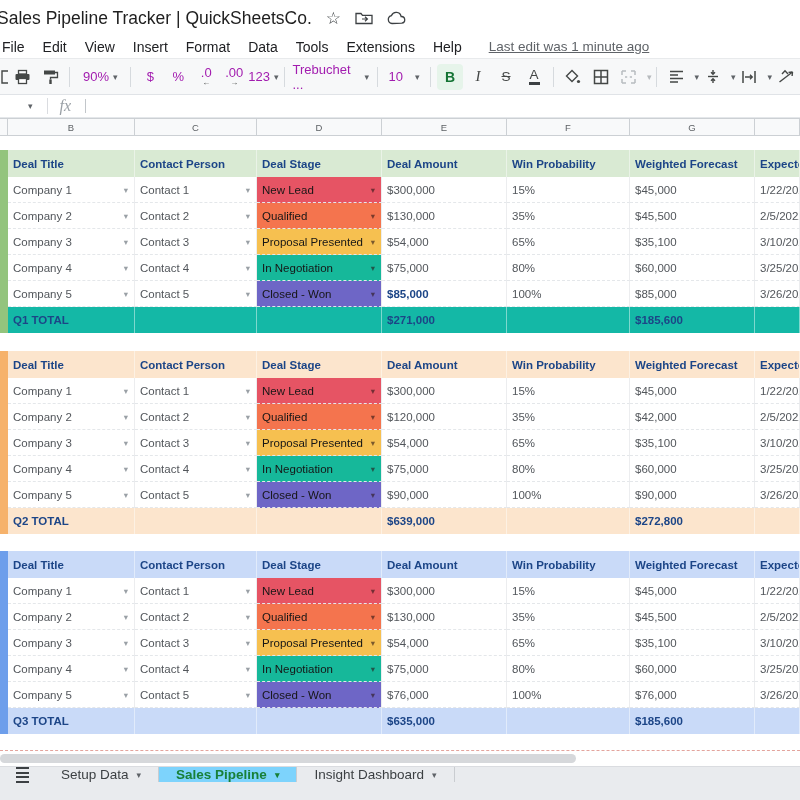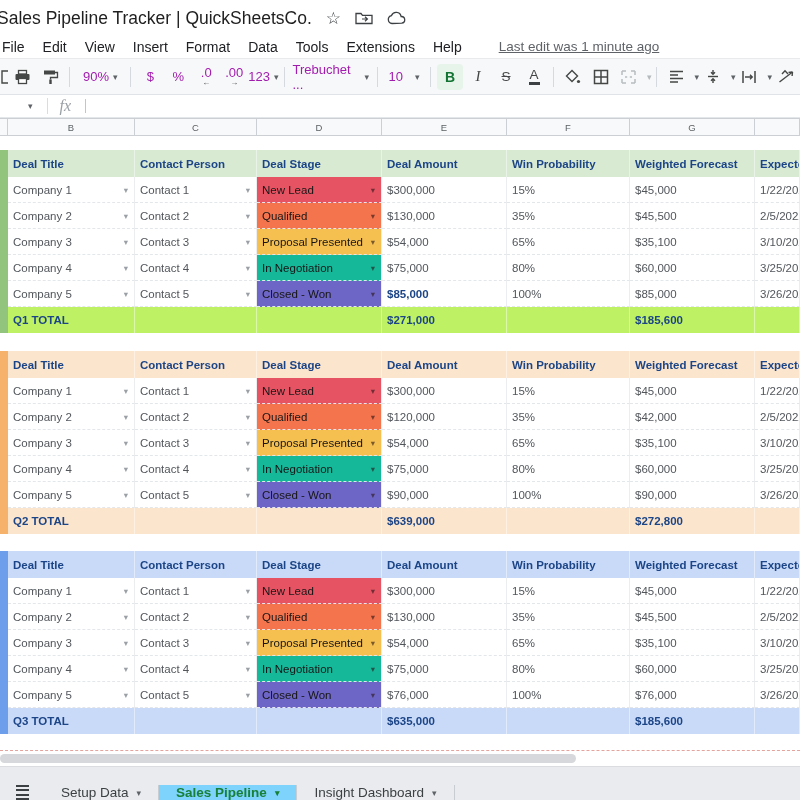--- a/index.html
+++ b/index.html
@@ -11,21 +11,21 @@
   
   .titlebar { left:0; top:0; width:800px; height:36px; display:flex; align-items:center; }
   .doc-title { font-size:17.5px; color:#1f1f1f; margin-left:-3px; white-space:nowrap; }
   .tb-ico { margin-left:14px; color:#3c4043; display:flex; align-items:center; }
   .star-glyph { font-size:17px; line-height:1; }
 
   
   .menubar { left:0; top:35px; width:800px; height:23px; display:flex; align-items:center;
     font-size:14px; color:#202124; margin-left:-7px; }
   .menu-item { padding:0 9px; cursor:default; white-space:nowrap; }
-  .last-edit { margin-left:28px; color:#5f6368; text-decoration:underline; font-size:13.5px; white-space:nowrap; }
+  .last-edit { margin-left:18px; color:#5f6368; text-decoration:underline; font-size:13.5px; white-space:nowrap; }
 
   
   .toolbar { left:0; top:58px; width:800px; height:37px; background:#f7f8f9;
     border-top:1px solid #e8eaec; border-bottom:1px solid #e0e3e7;
     display:flex; align-items:center; font-size:13px; color:#444746; }
   .t-ico { display:flex; align-items:center; justify-content:center; height:26px; min-width:26px;
     border-radius:4px; margin:0 1px; }
   .t-divider { width:1px; height:20px; background:#d6dade; margin:0 5px; }
   .t-label { font-size:13px; color:#a21caf; }
   .caret { font-size:9px; color:#5f6368; margin-left:4px; }
@@ -69,21 +69,21 @@
   .dd { font-size:8.5px; color:#9aa0a6; margin-right:6px; }
   .stage-cell { color:#161616; }
   .stage-cell .dd { color:rgba(40,20,20,0.6); }
   .navy-bold { color:#1c4587 !important; font-weight:700; }
 
   
   .pagebreak { left:0; top:750px; width:800px; height:0; border-top:1px dashed #e3a49d; }
   .hscroll-track { left:0; top:754px; width:800px; height:10px; background:#fff; }
   .hscroll-thumb { position:absolute; left:0; top:0; width:72%; height:9px; background:#d6d8db; border-radius:5px; }
 
-  .tabbar { left:0; top:766px; width:800px; height:34px; background:#e9ebee; display:flex; align-items:flex-end;
+  .tabbar { left:0; top:766px; width:800px; height:34px; background:#e9ebee; display:flex; align-items:flex-start;
     border-top:1px solid #dadce0; }
   .allsheets { width:44px; display:flex; align-items:center; justify-content:center; }
   .burger { display:flex; flex-direction:column; gap:2.5px; }
   .burger i { display:block; width:13px; height:2px; background:#3c4043; }
   .sheet-tab { display:flex; align-items:center; padding:0 17px; font-size:13.5px; color:#3c4043;
     border-right:1px solid #c9ccd0; white-space:nowrap; }
   .sheet-tab:first-of-type { border-left:1px solid #c9ccd0; }
   .sheet-tab .caret { font-size:9px; margin-left:8px; color:#5f6368; }
   .sheet-tab.active { background:#7dd3fc; font-weight:700; }
   .icon-svg { display:block; }
@@ -353,21 +353,21 @@
             </div>
             <div class="cell stage-cell" style="background: rgb(110, 102, 198);">
               <span class="txt">Closed - Won</span>
               <span class="dd">▾</span>
             </div>
             <div class="cell navy-bold">$85,000</div>
             <div class="cell">100%</div>
             <div class="cell">$85,000</div>
             <div class="cell">3/26/2022</div>
           </div>
-          <div class="trow trow-total" style="background: #bef264; text-align: center;">
+          <div class="trow trow-total" style="background: #14b8a6; text-align: center;">
             <div class="cell">Q1 TOTAL</div>
             <div class="cell"></div>
             <div class="cell"></div>
             <div class="cell">$271,000</div>
             <div class="cell"></div>
             <div class="cell">$185,600</div>
             <div class="cell"></div>
           </div>
         </div>
       </div>

